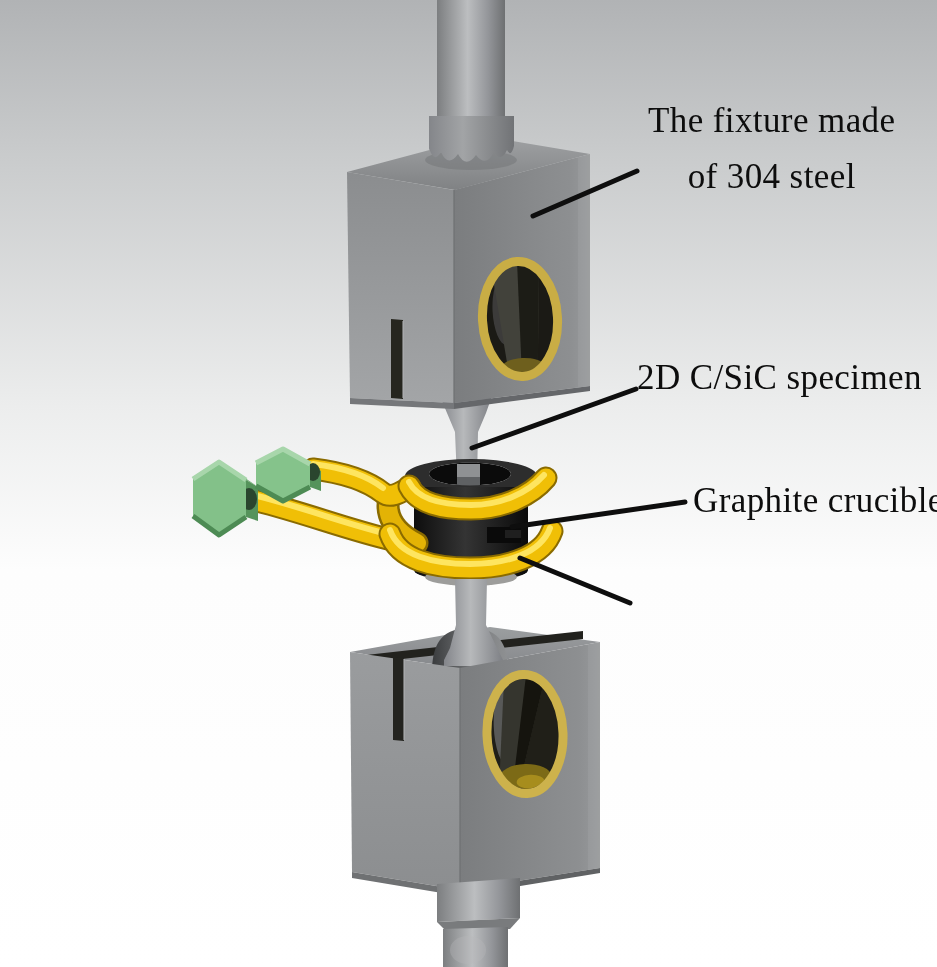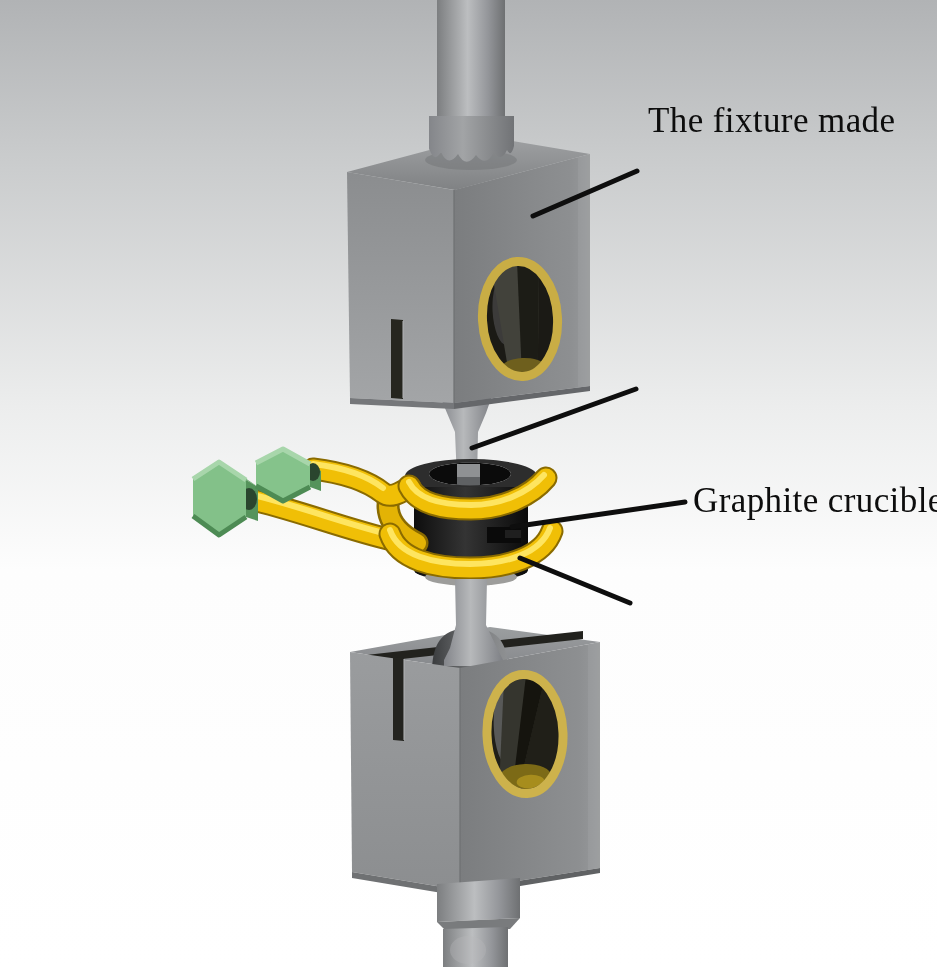--- a/index.html
+++ b/index.html
@@ -220,16 +220,18 @@
   <g stroke="#0e0e0e" stroke-width="5" stroke-linecap="round">
     <line x1="533" y1="216" x2="637" y2="171"></line>
     <line x1="472" y1="448" x2="636" y2="389"></line>
     <line x1="512" y1="527" x2="685" y2="502"></line>
     <line x1="520" y1="558" x2="630" y2="603"></line>
   </g>
 </svg>
 
 <div class="callout twoline" style="left:648px;top:93px;">
   <div>The fixture made</div>
+  <div>of 304 steel</div>
 </div>
+<div class="callout" style="left:637px;top:358px;">2D C/SiC specimen</div>
 <div class="callout" style="left:693px;top:481px;">Graphite crucible</div>
 
 </div>
 
 </body></html>

